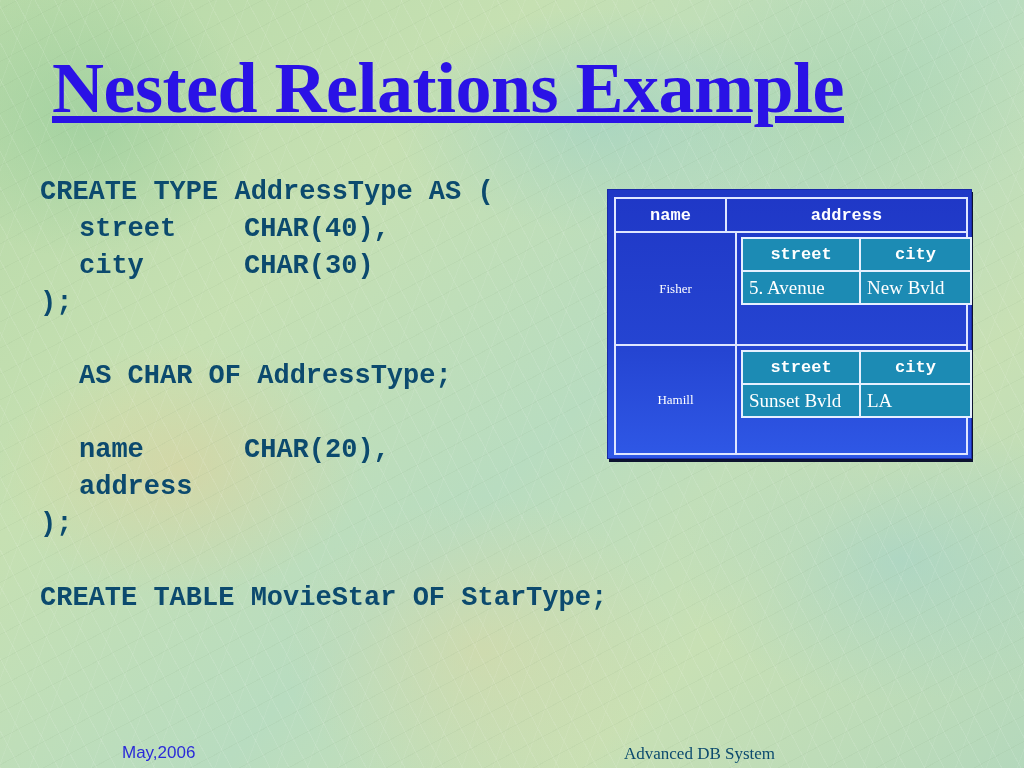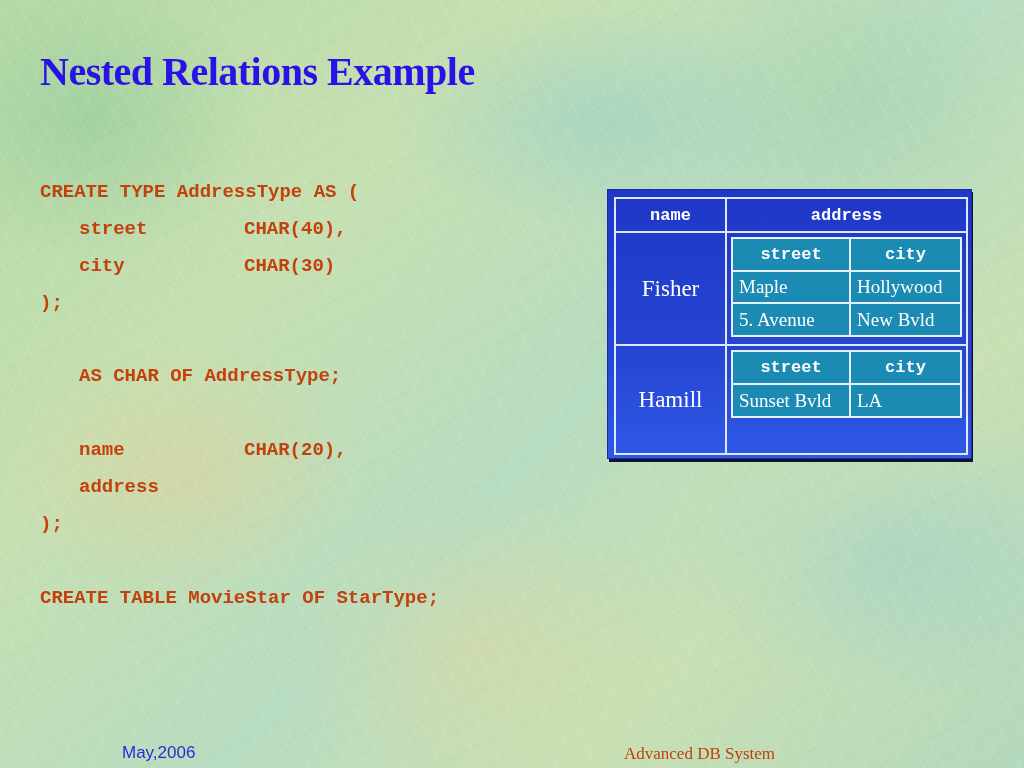--- a/index.html
+++ b/index.html
@@ -18,35 +18,36 @@
     }
     .texture {
       position: absolute; inset: 0;
       background-image:
         repeating-linear-gradient(62deg, rgba(255,255,255,0.10) 0 1px, rgba(255,255,255,0) 1px 17px),
         repeating-linear-gradient(-28deg, rgba(120,150,110,0.07) 0 1px, rgba(0,0,0,0) 1px 23px),
         repeating-linear-gradient(110deg, rgba(255,255,255,0.07) 0 1px, rgba(255,255,255,0) 1px 29px);
       pointer-events: none;
     }
     .title {
-      position: absolute; left: 40px; top: 52px;
+      position: absolute; left: 52px; top: 52px;
       font-family: "Liberation Serif", serif;
       font-weight: bold;
-      font-size: 40px;
+      font-size: 72px;
       color: #2a12e6;
       letter-spacing: -0.5px;
       line-height: 1;
       white-space: nowrap;
+      text-decoration: underline;
     }
     .code {
       position: absolute; left: 40px; top: 178px;
       font-family: "Liberation Mono", monospace;
       font-weight: bold;
-      font-size: 19px;
-      color: #c2410c;
+      font-size: 27px;
+      color: #0c4a6e;
     }
     .code-line {
       height: 36.9px;
       line-height: 28px;
       white-space: pre;
       display: flex;
     }
     .code-line .indent { width: 39px; flex: none; }
     .code-line .col1 { width: 165px; flex: none; }
 
@@ -82,24 +83,24 @@
       font-weight: bold;
       font-size: 17px;
       color: #ffffff;
     }
     .nt-row {
       position: absolute; left: 0; right: 0; display: flex;
     }
     .nt-row.r1 { top: 34px; height: 113px; border-bottom: 2px solid #dfe6ff; }
     .nt-row.r2 { top: 147px; bottom: 0; }
     .nt-row .c-name {
-      width: 111px; border-right: 2px solid #dfe6ff;
+      width: 121px; border-right: 2px solid #dfe6ff;
       display: flex; align-items: center; justify-content: center;
       font-family: "Liberation Serif", serif;
-      font-size: 23px; color: #ffffff;
+      font-size: 13px; color: #ffffff;
     }
     .nt-row .c-addr { flex: 1; position: relative; }
     .sub {
       position: absolute; left: 4px; top: 4px; width: 231px;
       background: #1c8bb4;
       border: 2px solid #e6f0ff;
       border-collapse: collapse;
     }
     .sub table { border-collapse: collapse; width: 100%; }
     .sub td, .sub th {
@@ -124,21 +125,21 @@
     }
 
     .footer-left {
       position: absolute; left: 122px; top: 743px;
       font-family: "Liberation Sans", sans-serif;
       font-size: 17px; color: #2a2ad8;
     }
     .footer-right {
       position: absolute; left: 624px; top: 744px;
       font-family: "Liberation Serif", serif;
-      font-size: 17px; color: #c2410c;
+      font-size: 17px; color: #0c4a6e;
     }
   </style>
 </head>
 <body>
 
 <div class="texture"></div>
 
 <h1 class="title">Nested Relations Example</h1>
 
 <div class="code">
@@ -212,24 +213,20 @@
       <div class="c-name">Fisher</div>
       <div class="c-addr">
         <div class="sub">
           <table>
             <tbody>
                 <tr>
               <th>street</th>
               <th>city</th>
             </tr>
             <tr>
-              <td>Maple</td>
-              <td>Hollywood</td>
-            </tr>
-            <tr>
               <td>5. Avenue</td>
               <td>New Bvld</td>
             </tr>
           </tbody>
             </table>
         </div>
       </div>
     </div>
 
     <div class="nt-row r2">

